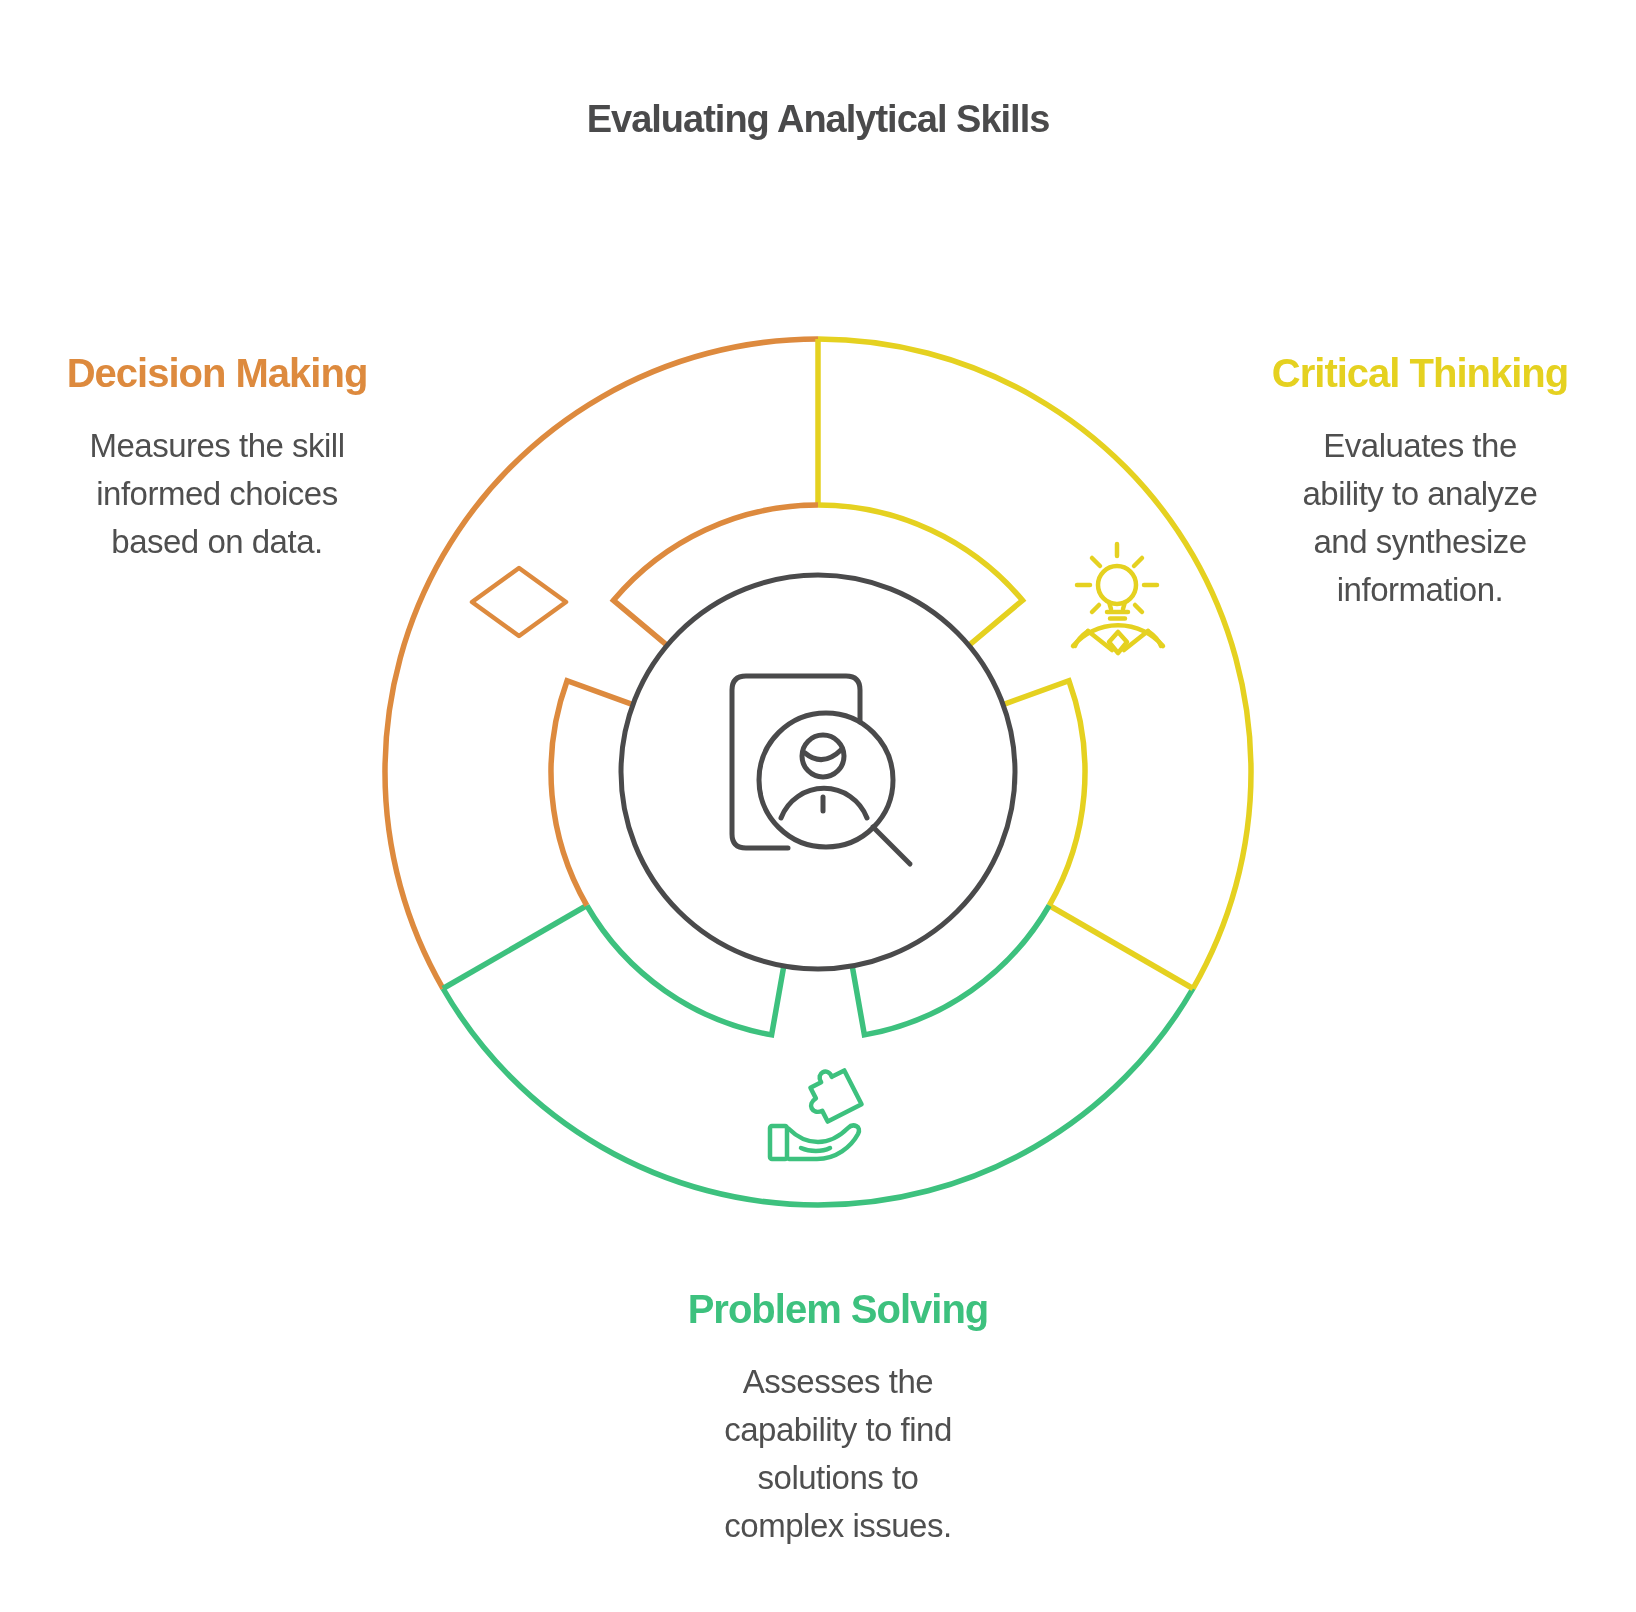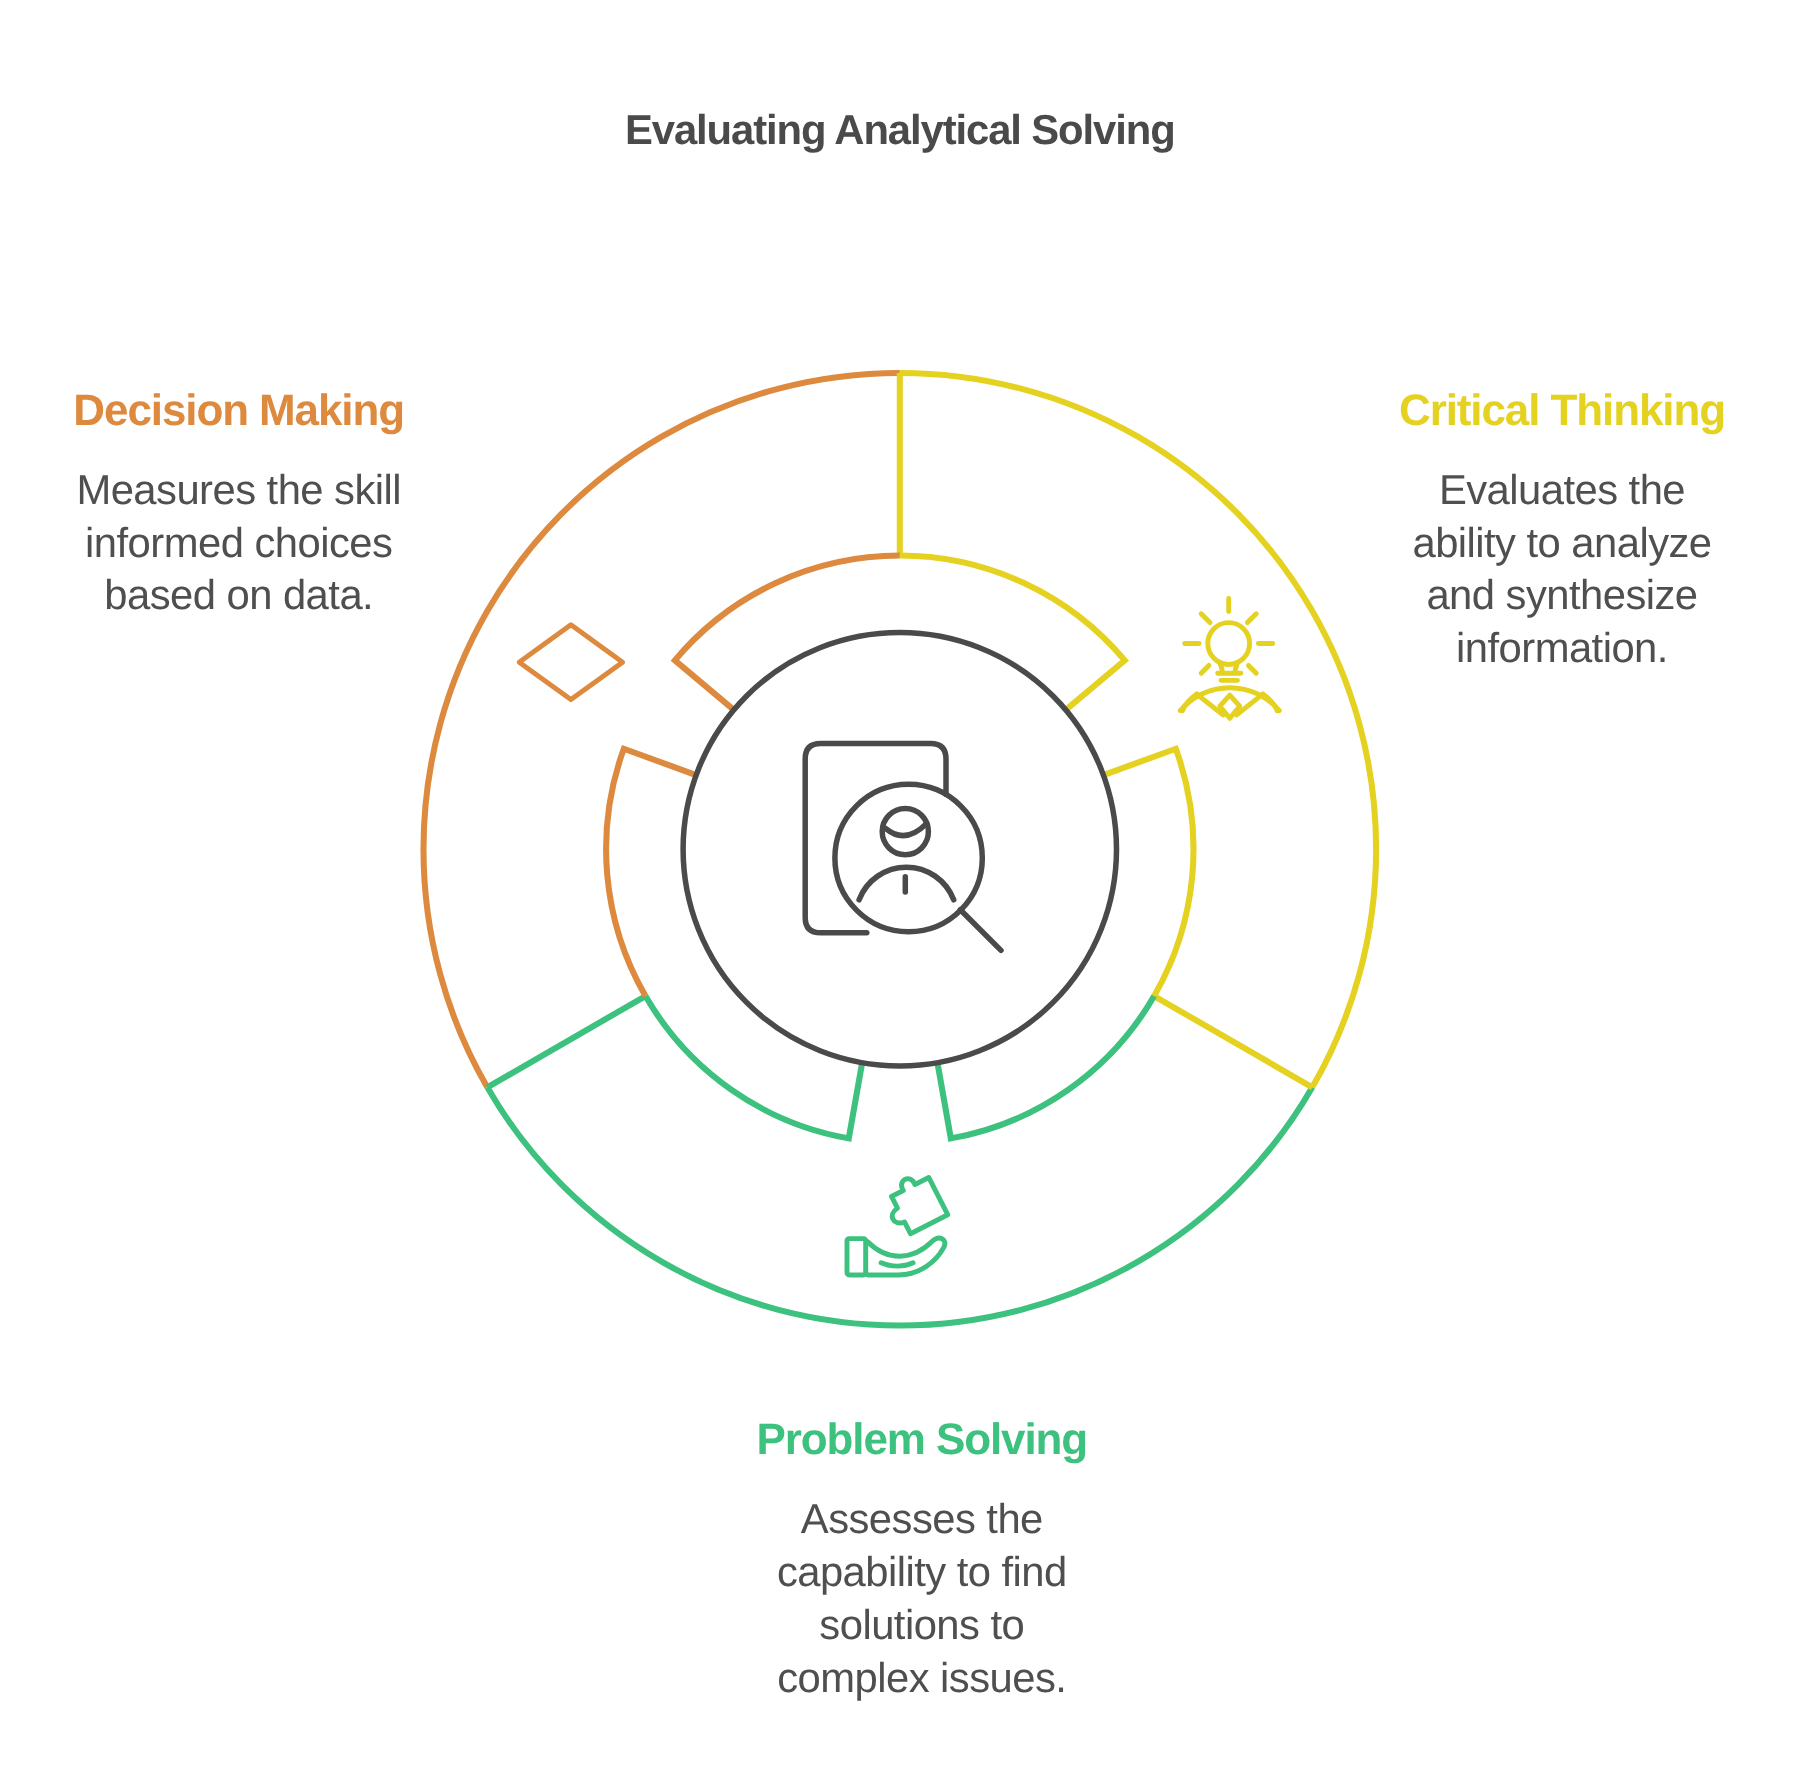--- a/index.html
+++ b/index.html
@@ -7,41 +7,41 @@
     position:relative;width:1636px;height:1612px;background:#ffffff;overflow:hidden;
     font-family:"Liberation Sans", sans-serif;
   }
   .stage svg{position:absolute;left:0;top:0;}
   .title{
     position:absolute;left:0;top:98px;width:100%;text-align:center;
     font-size:38px;font-weight:700;letter-spacing:-1px;color:var(--gray,#4A4A4B);
   }
   .tb{position:absolute;width:400px;text-align:center;margin-top:44px;}
   .hd{font-size:40px;font-weight:700;letter-spacing:-1px;line-height:46px;}
-  .bd{margin-top:26px;font-size:38px;line-height:48px;letter-spacing:-0.5px;color:var(--text,#4F4F4F);}
+  .bd{margin-top:26px;font-size:33px;line-height:48px;letter-spacing:-0.5px;color:var(--text,#4F4F4F);}
   .tb-left{left:17px;top:306px;}
   .tb-right{left:1220px;top:306px;}
   .tb-bottom{left:638px;top:1242px;}
   .c-orange{color:var(--orange,#DD8A3E);}
   .c-yellow{color:var(--yellow,#E5D120);}
   .c-green{color:var(--green,#3DC17E);}
   .ln{fill:none;stroke-width:5.5;}
   .ic{fill:none;stroke-width:4.5;stroke-linecap:round;stroke-linejoin:round;}
   .cic{fill:none;stroke-width:5;stroke-linecap:round;stroke-linejoin:round;}
   .st-orange{stroke:var(--orange,#DD8A3E);}
   .st-yellow{stroke:var(--yellow,#E5D120);}
   .st-green{stroke:var(--green,#3DC17E);}
   .st-gray{stroke:var(--gray,#4A4A4B);}
 </style>
 </head>
 <body>
 
 <div class="stage">
 
-  <div class="title">Evaluating Analytical Solving</div>
+  <div class="title">Evaluating Analytical Skills</div>
 
   <svg width="1636" height="1612" viewBox="0 0 1636 1612">
 
     <g>
       <path class="ln st-orange" d="M 443 988.5 A 433 433 0 0 1 818 339"></path>
       <path class="ln st-yellow" d="M 818 339 A 433 433 0 0 1 1193 988.5"></path>
       <path class="ln st-green" d="M 1193 988.5 A 433 433 0 0 1 443 988.5"></path>
     </g>
 
     <g>

